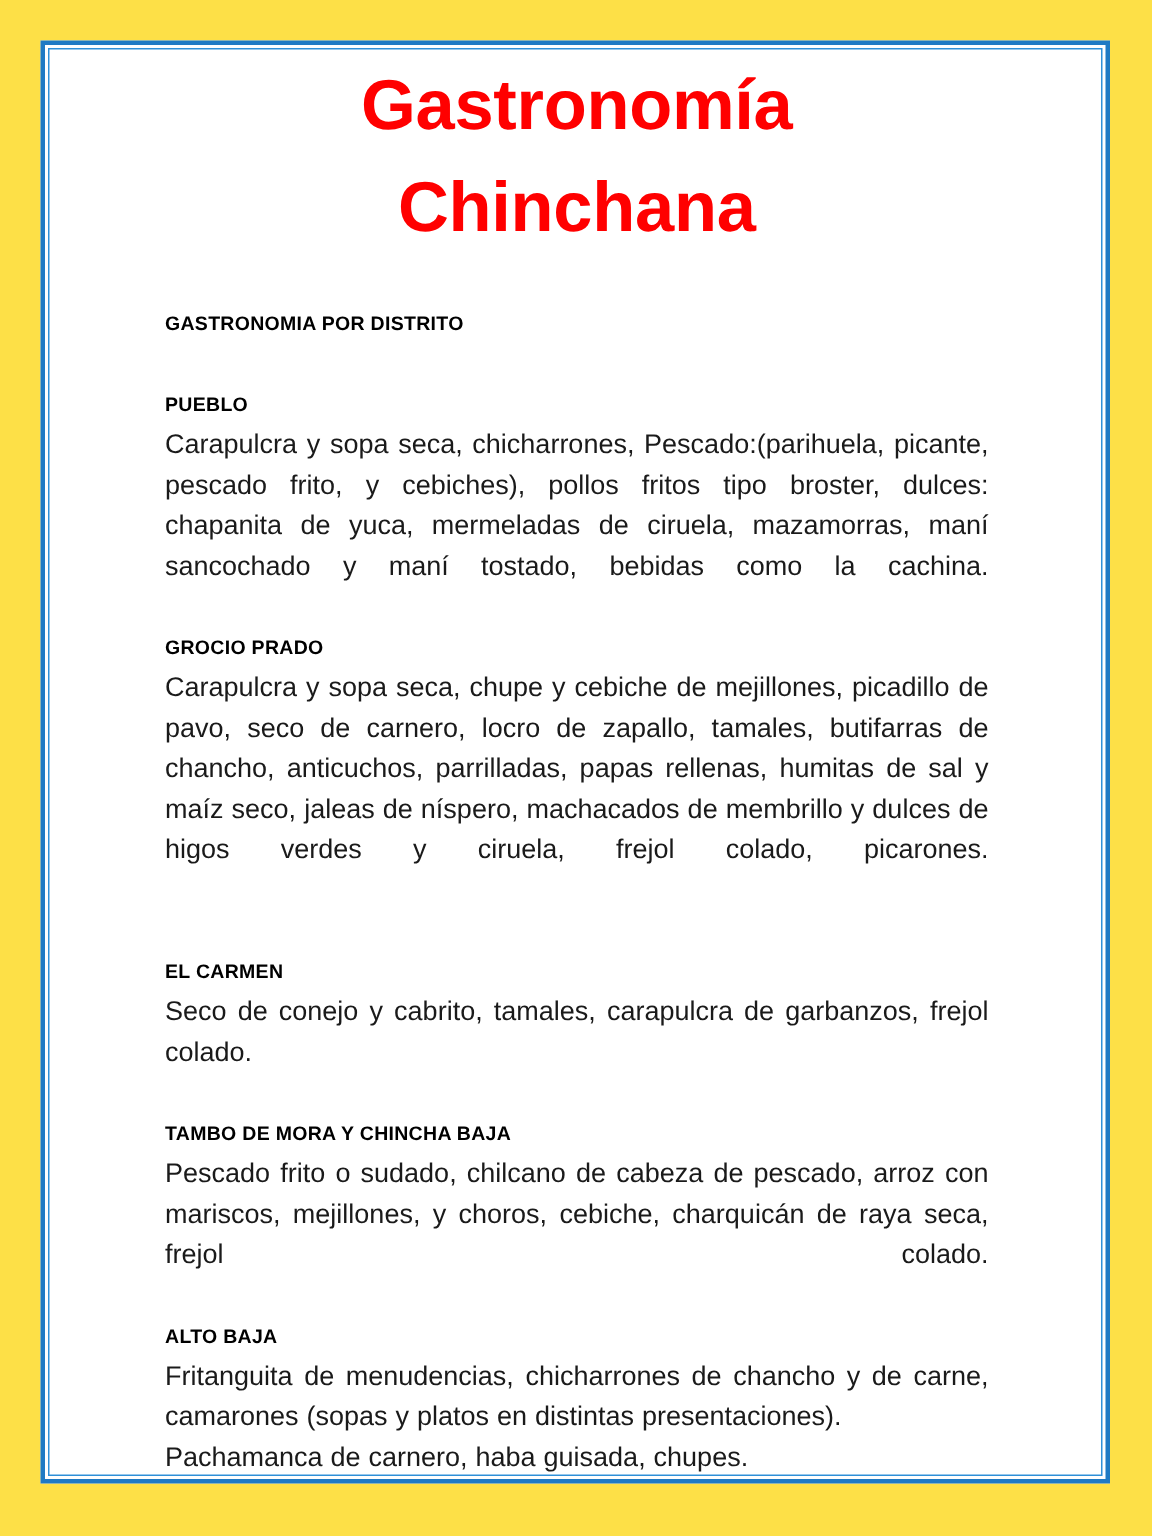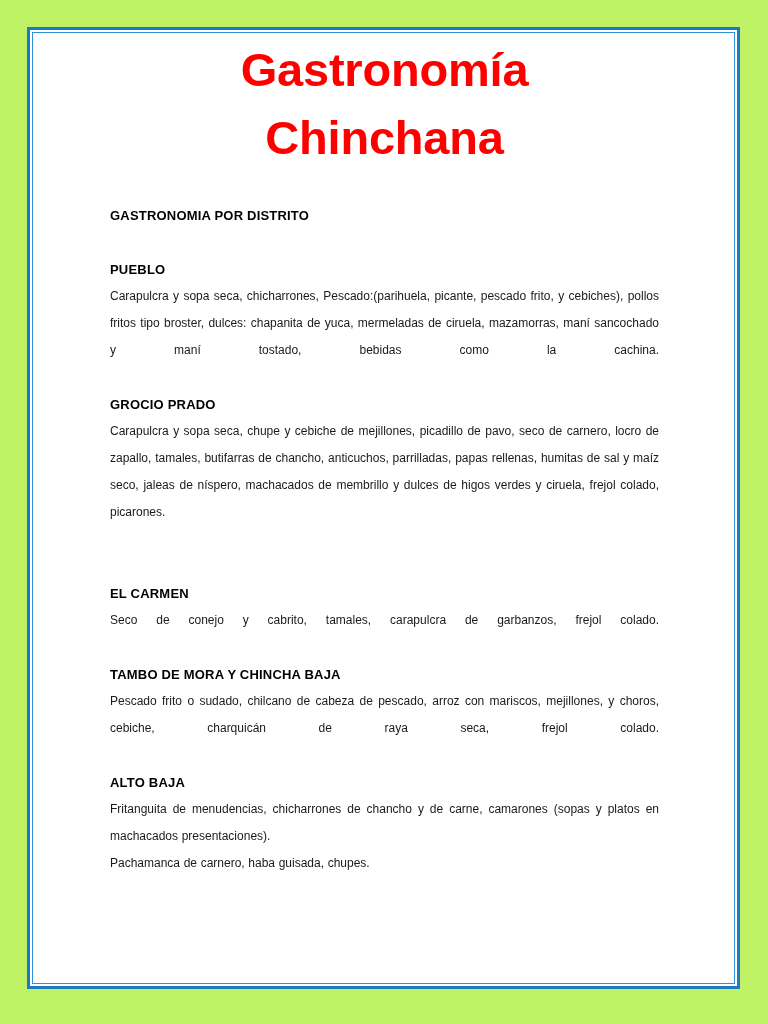--- a/index.html
+++ b/index.html
@@ -12,21 +12,21 @@
     height: 1024px;
     font-family: "Liberation Sans", sans-serif;
     -webkit-font-smoothing: antialiased;
   }
 
   
   .page {
     position: relative;
     width: 768px;
     height: 1024px;
-    background: #bef264;
+    background: #fde047;
     box-sizing: border-box;
   }
 
   .frame-outer {
     position: absolute;
     left: 27px;
     top: 27px;
     width: 713px;
     height: 962px;
     box-sizing: border-box;
@@ -83,21 +83,21 @@
   .heading.justify-spread {
     text-align: justify;
   }
   .heading.justify-spread::after {
     content: "";
     display: inline-block;
     width: 100%;
   }
 
   .para {
-    font-size: 12px;
+    font-size: 18px;
     line-height: 27px;
     color: #1a1a1a;
     text-align: justify;
     margin: 0;
     word-spacing: 0.3px;
   }
   .para.spread::after {
     content: "";
     display: inline-block;
     width: 100%;
@@ -139,20 +139,20 @@
 
       <div class="blank-line">&nbsp;</div>
 
       <p class="heading">EL CARMEN</p>
       <p class="para spread">Seco de conejo y cabrito, tamales, carapulcra de garbanzos, frejol colado.</p>
 
       <p class="heading">TAMBO DE MORA Y CHINCHA BAJA</p>
       <p class="para spread">Pescado frito o sudado, chilcano de cabeza de pescado, arroz con mariscos, mejillones, y choros, cebiche, charquicán de raya seca, frejol colado.</p>
 
       <p class="heading">ALTO BAJA</p>
-      <p class="para">Fritanguita de menudencias, chicharrones de chancho y de carne, camarones (sopas y platos en machacados presentaciones).</p>
+      <p class="para">Fritanguita de menudencias, chicharrones de chancho y de carne, camarones (sopas y platos en distintas presentaciones).</p>
 
       <p class="para">Pachamanca de carnero, haba guisada, chupes.</p>
 
 
     </div>
   </div>
 </div>
 
 </body></html>

